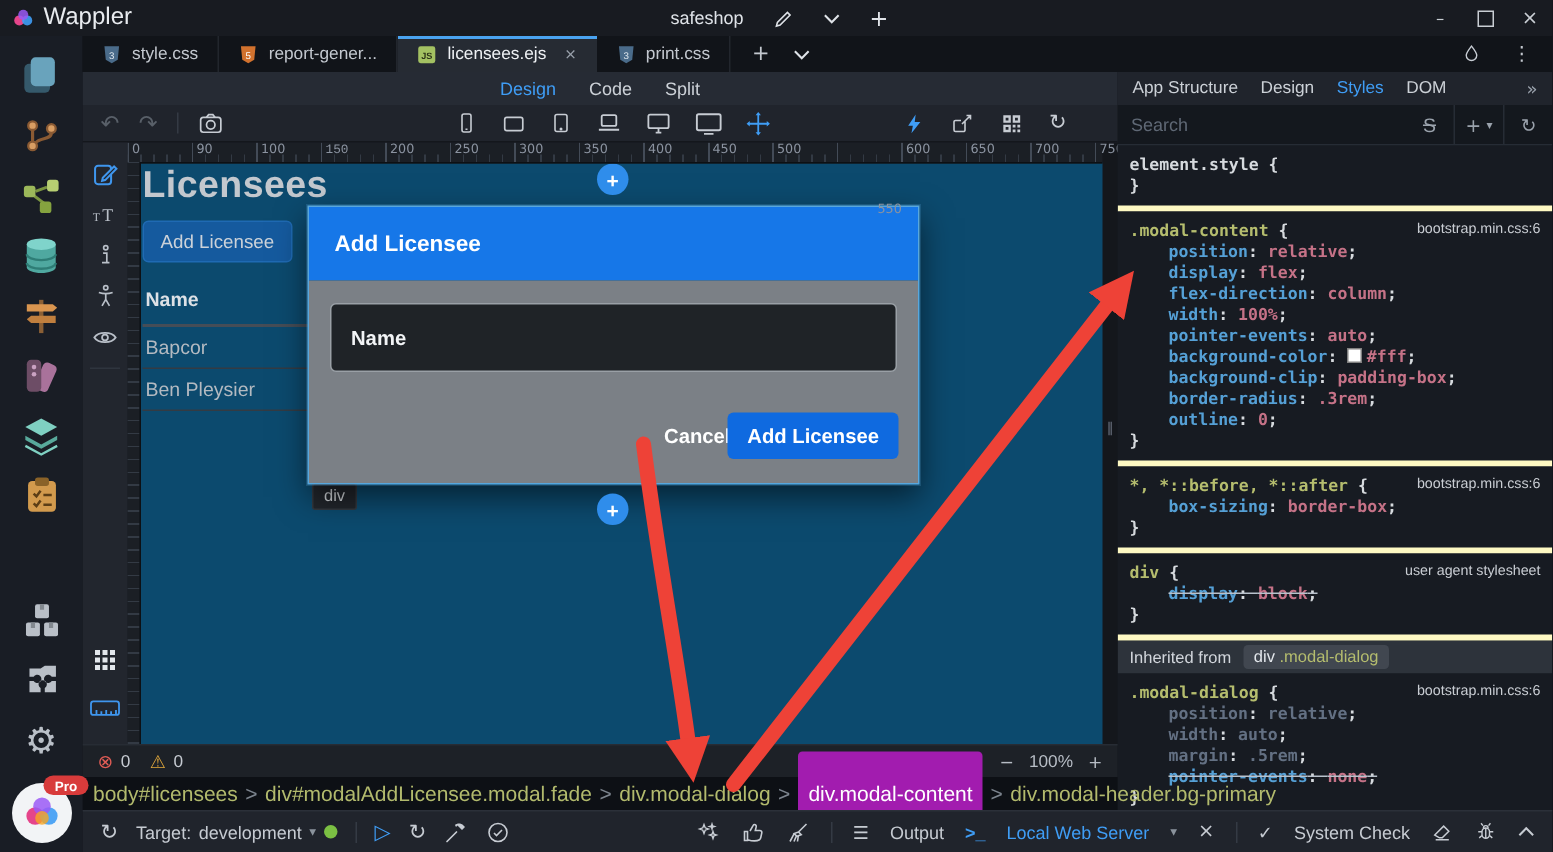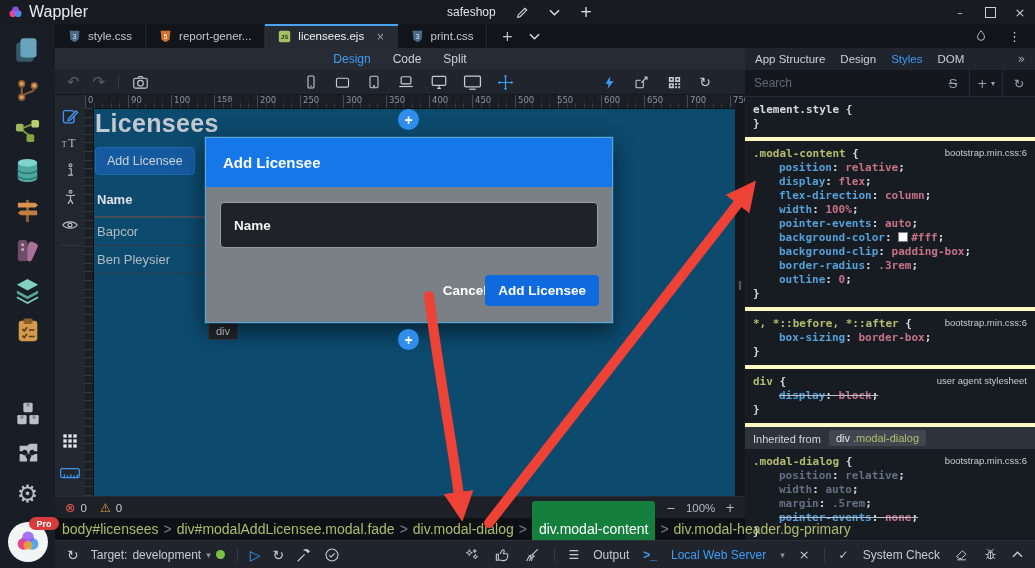--- a/index.html
+++ b/index.html
@@ -62,21 +62,21 @@
   .modal-cancel{position:absolute;right:125px;top:96px;font-size:13.5px;font-weight:bold;color:#fff}
   .modal-submit{position:absolute;right:13px;top:88px;background:#0f6ae0;color:#fff;font-size:13.5px;font-weight:bold;padding:8px 13px;border-radius:4px}
   .el-badge{position:absolute;left:115px;top:214px;background:#22262c;border:1px solid #33383f;color:#d6dade;font-size:11px;padding:2px 7px;border-radius:2px}
   .plus-circle{position:absolute;width:21px;height:21px;border-radius:50%;background:#2f8deb;color:#fff;display:flex;align-items:center;justify-content:center;font-size:14px;font-weight:bold;z-index:7}
 
   
   #statusbar{position:absolute;left:55px;top:496px;width:690px;height:22px;background:#1d2127;border-top:1px solid #272c34;display:flex;align-items:center;padding:0 10px;font-size:11.5px;color:#c6cbd2;box-sizing:border-box;z-index:5;gap:5px}
   .err-ic{color:#e05c55;font-size:12.5px}.warn-ic{color:#e3a93c;font-size:12px;margin-left:8px}
   .zoomctl{margin-left:auto;display:flex;gap:10px;align-items:center;color:#b7bdc5}
   #breadcrumbbar{position:absolute;left:55px;top:518px;width:690px;height:22px;background:#0d1015;display:flex;align-items:center;padding-left:7px;font-size:14px;box-sizing:border-box;z-index:5;white-space:nowrap}
-  .crumb{color:#b2ba6d}.crumb.sel{background:#15803d;color:#fff;border-radius:3px;padding:20px 7px}
+  .crumb{color:#b2ba6d}.crumb.sel{background:#a21caf;color:#fff;border-radius:3px;padding:20px 7px}
   .csep{color:#7c848e;margin:0 5px}
 
   
   #rightpanel{position:absolute;left:745px;top:48px;width:290px;height:492px;background:#161a20;z-index:4;overflow:hidden}
   .rp-tabs{height:22px;display:flex;gap:15px;align-items:center;padding:0 10px;background:#20242c;font-size:11.5px;color:#ccd1d7}
   .rp-tab.active{color:#3f9df5}
   .rp-more{margin-left:auto;color:#9aa2ac;font-size:12px}
   .rp-search{height:26px;display:flex;align-items:center;border-bottom:1px solid #262c35;background:#14181e}
   .rp-search input{flex:1;background:transparent;border:0;color:#aab2bc;font-size:12px;padding-left:9px;outline:none;font-family:"Liberation Sans",sans-serif}
   .rp-search input::placeholder{color:#5f6875}
@@ -445,21 +445,21 @@
       <span class="rnum" style="left: 46px;">90</span>
       <span class="rnum" style="left: 89px;">100</span>
       <span class="rnum" style="left: 132px; font-family: Liberation Mono, monospace;">150</span>
       <span class="rnum" style="left: 175px;">200</span>
       <span class="rnum" style="left: 218px;">250</span>
       <span class="rnum" style="left: 261px;">300</span>
       <span class="rnum" style="left: 304px;">350</span>
       <span class="rnum" style="left: 347px;">400</span>
       <span class="rnum" style="left: 390px;">450</span>
       <span class="rnum" style="left: 433px;">500</span>
-      <span class="rnum" style="left: 472px;">550</span>
+      <span class="rnum" style="left: 500px; margin-top: 40px;">550</span>
       <span class="rnum" style="left: 519px;">600</span>
       <span class="rnum" style="left: 562px;">650</span>
       <span class="rnum" style="left: 605px;">700</span>
       <span class="rnum" style="left: 648px;">750</span>
     </div>
   </div>
 <div id="vruler"></div>
 <div id="splitter"><span class="g">‖</span></div>
 
 <div id="canvas">

